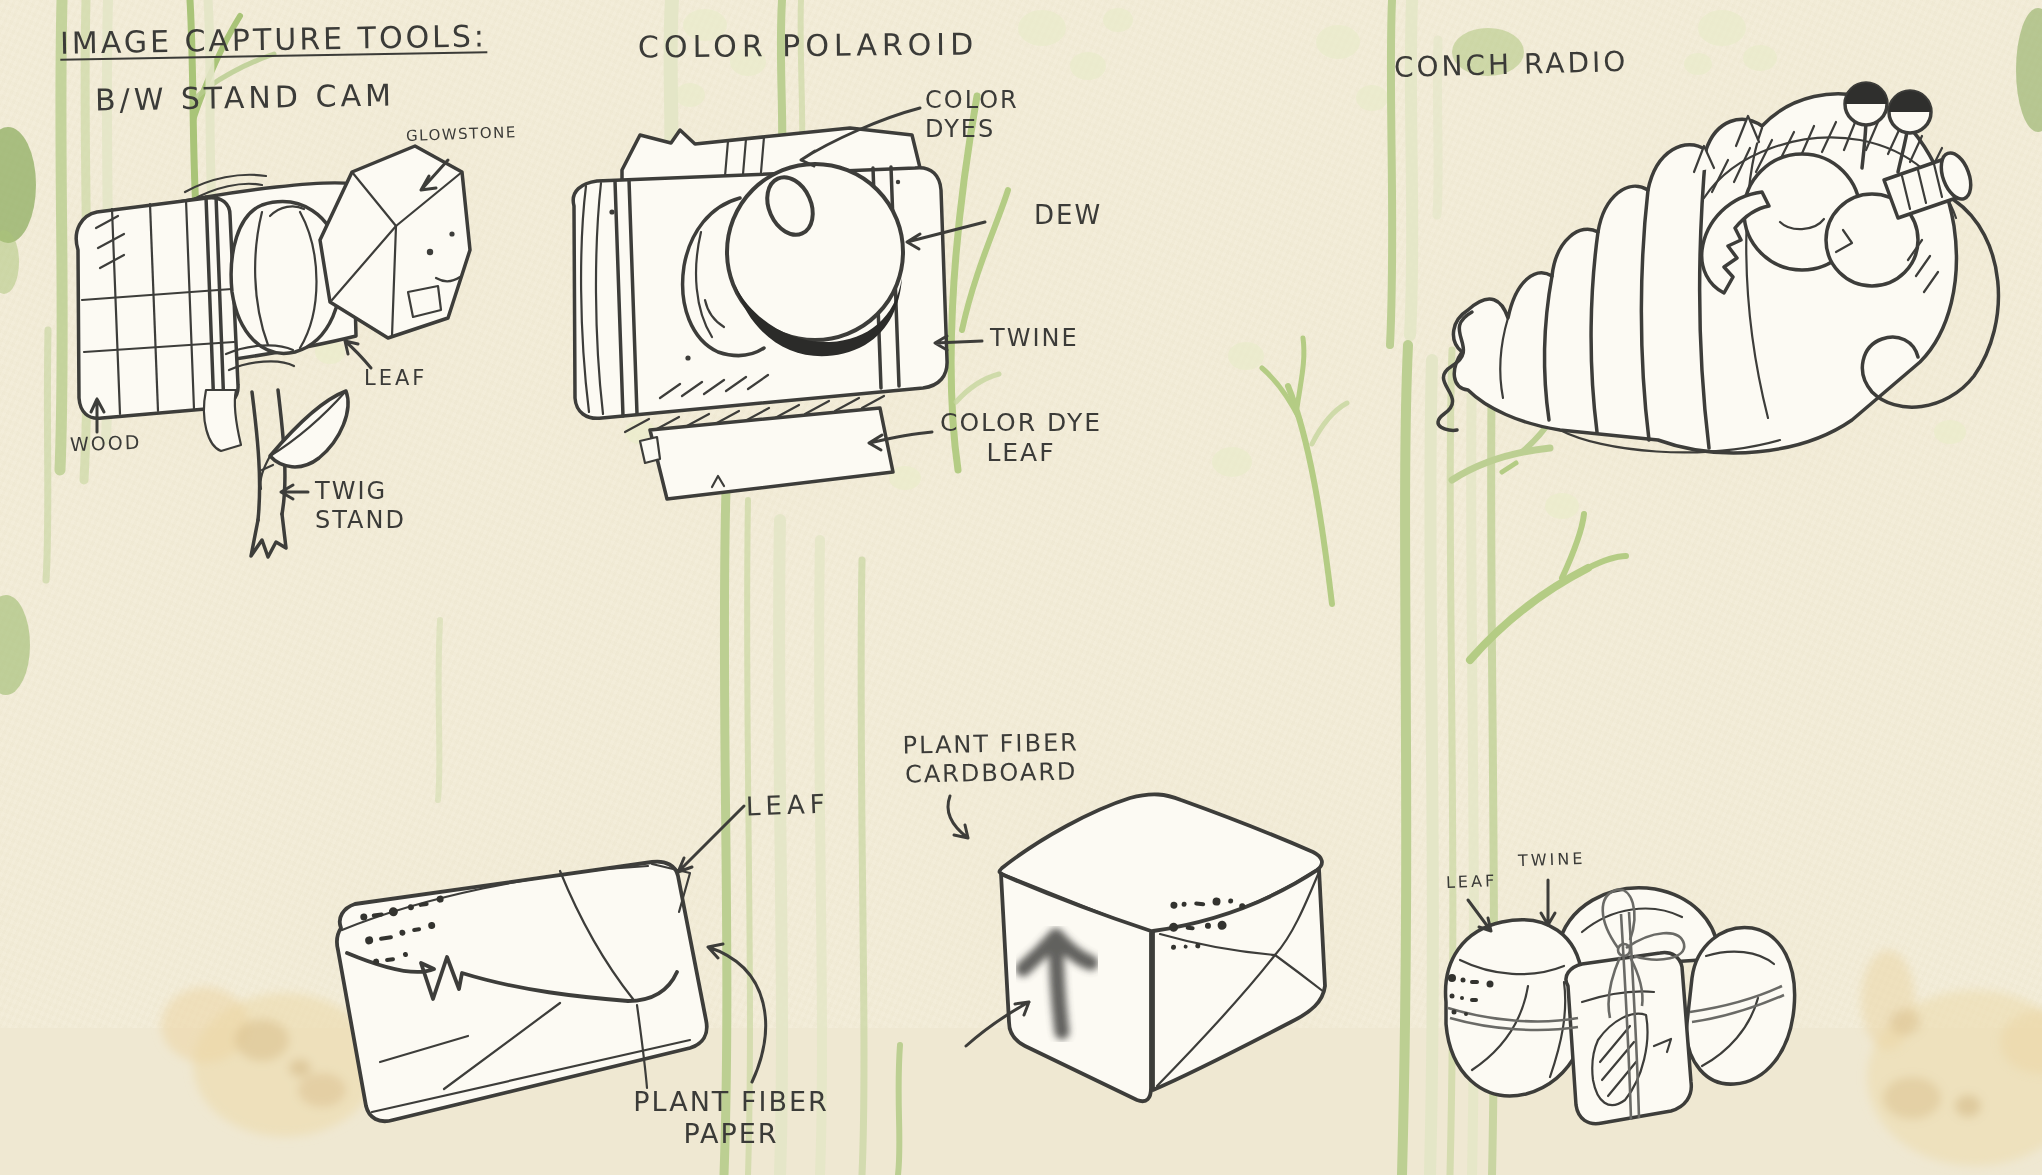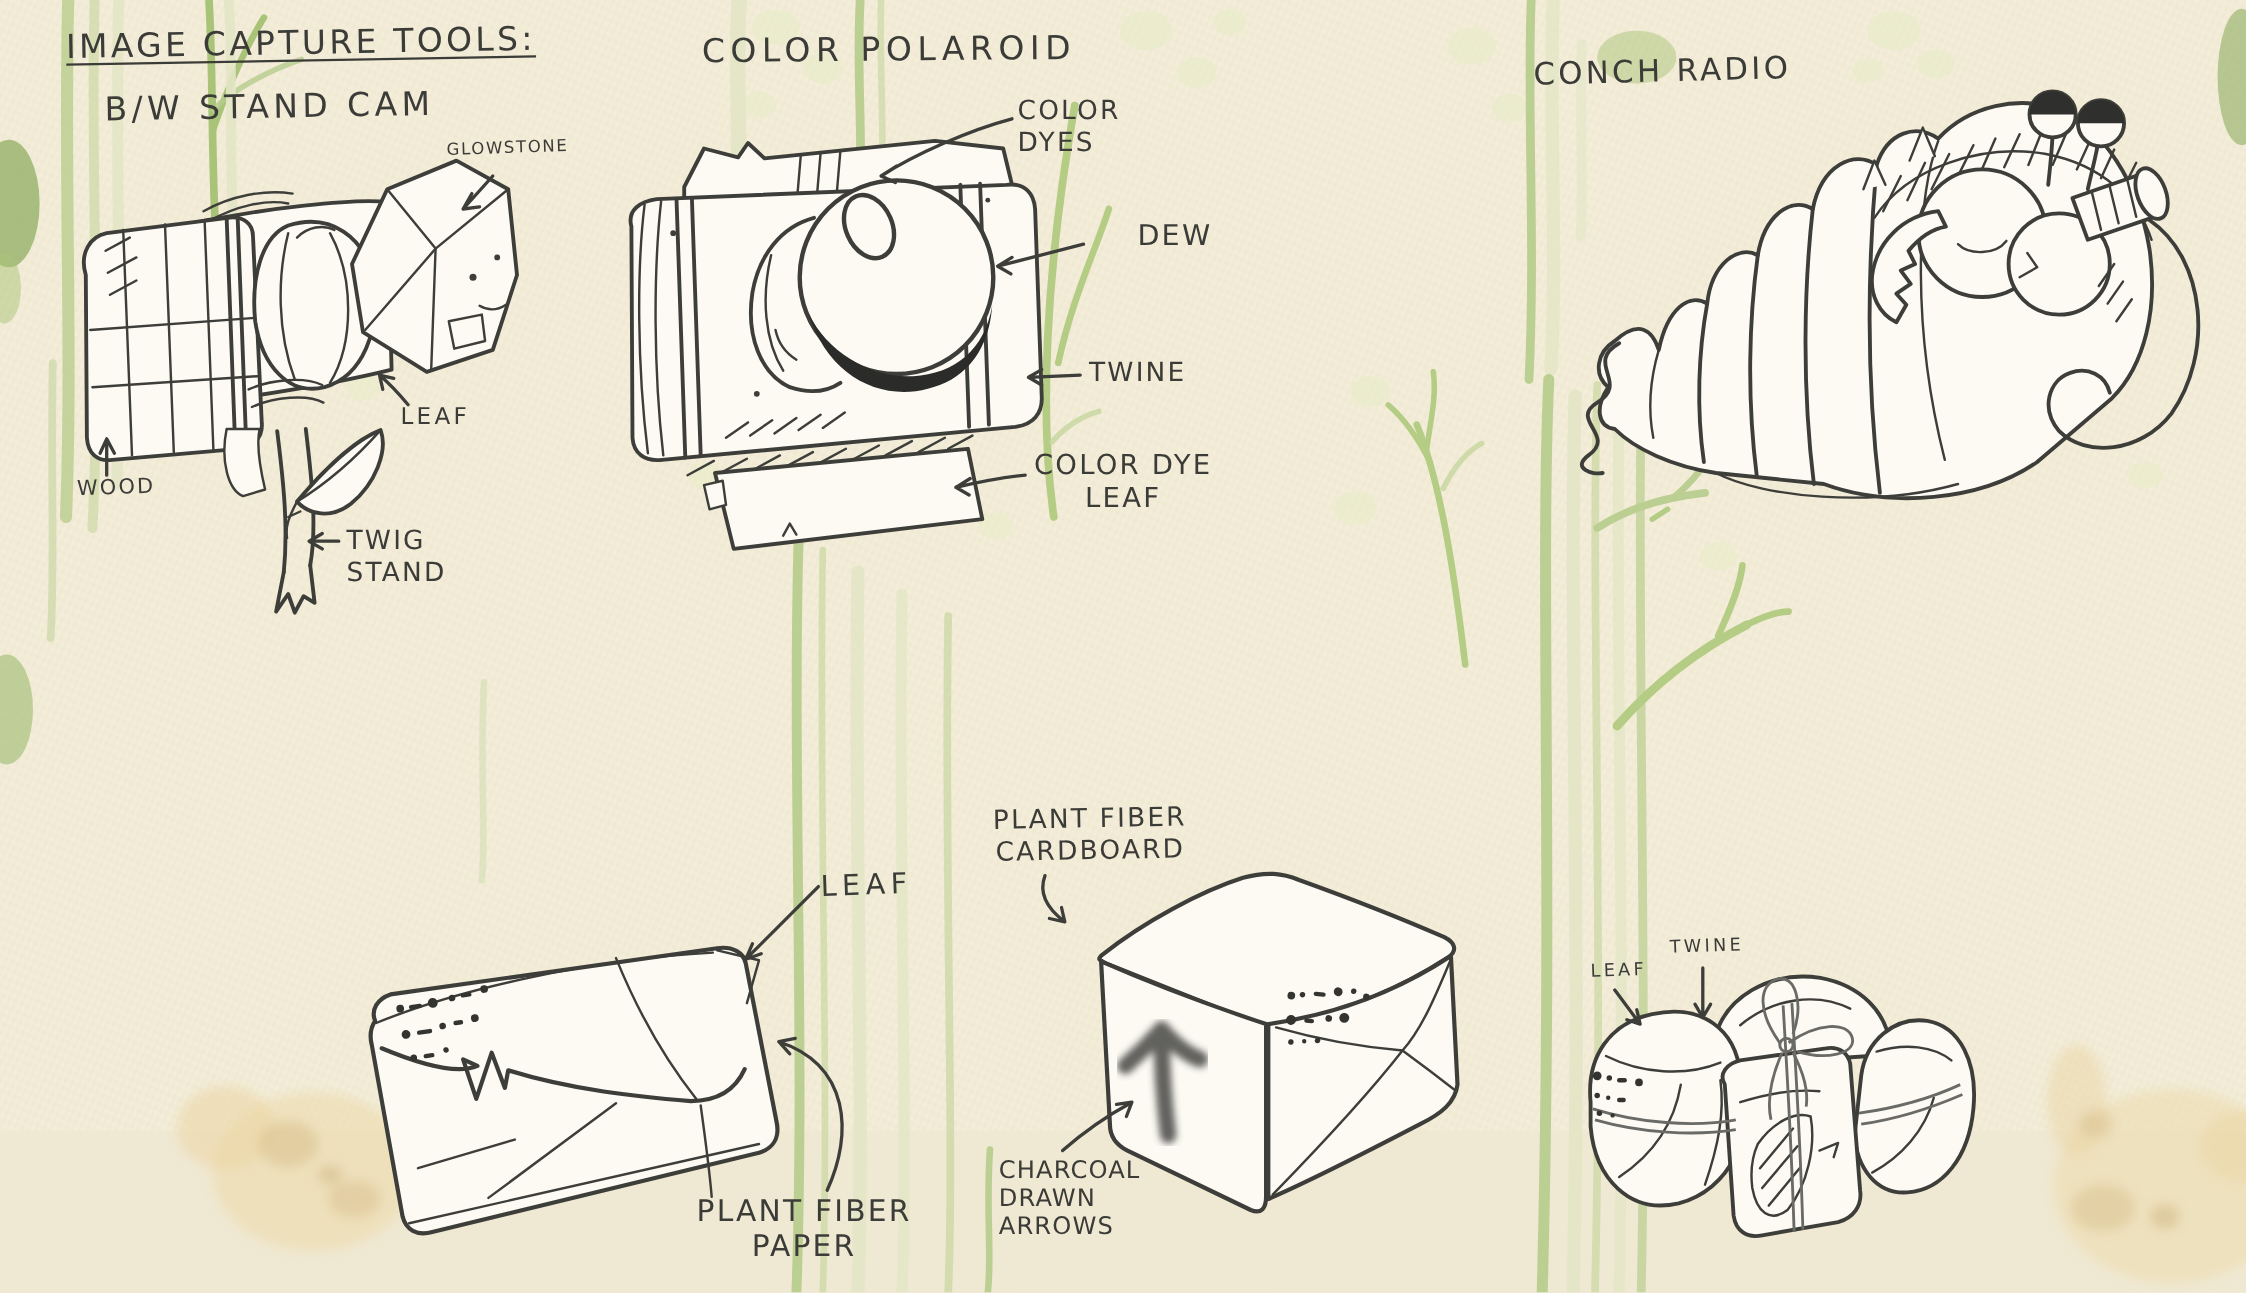--- a/index.html
+++ b/index.html
@@ -422,20 +422,17 @@
 LEAF</div>
 
   <div class="lbl" style="left:1394px;top:48px;font-size:28px;letter-spacing:3px;transform:rotate(-1.5deg);">CONCH RADIO</div>
 
   <div class="lbl" style="left:746px;top:790px;font-size:26px;letter-spacing:5px;transform:rotate(-2deg);">LEAF</div>
   <div class="lbl" style="left:626px;top:1086px;width:210px;font-size:27px;letter-spacing:2px;text-align:center;">PLANT FIBER
 PAPER</div>
 
   <div class="lbl" style="left:896px;top:730px;width:190px;font-size:24px;letter-spacing:2px;text-align:center;transform:rotate(-1deg);">PLANT FIBER
 CARDBOARD</div>
-  <div class="lbl" style="left:908px;top:1052px;font-size:22px;letter-spacing:1px;line-height:1.15;">CHARCOAL
-DRAWN
-ARROWS</div>
 
   <div class="lbl" style="left:1446px;top:872px;font-size:16px;letter-spacing:3px;transform:rotate(-2deg);">LEAF</div>
   <div class="lbl" style="left:1518px;top:850px;font-size:16px;letter-spacing:3px;transform:rotate(-2deg);">TWINE</div>
 
 </div>
 
 </body></html>

